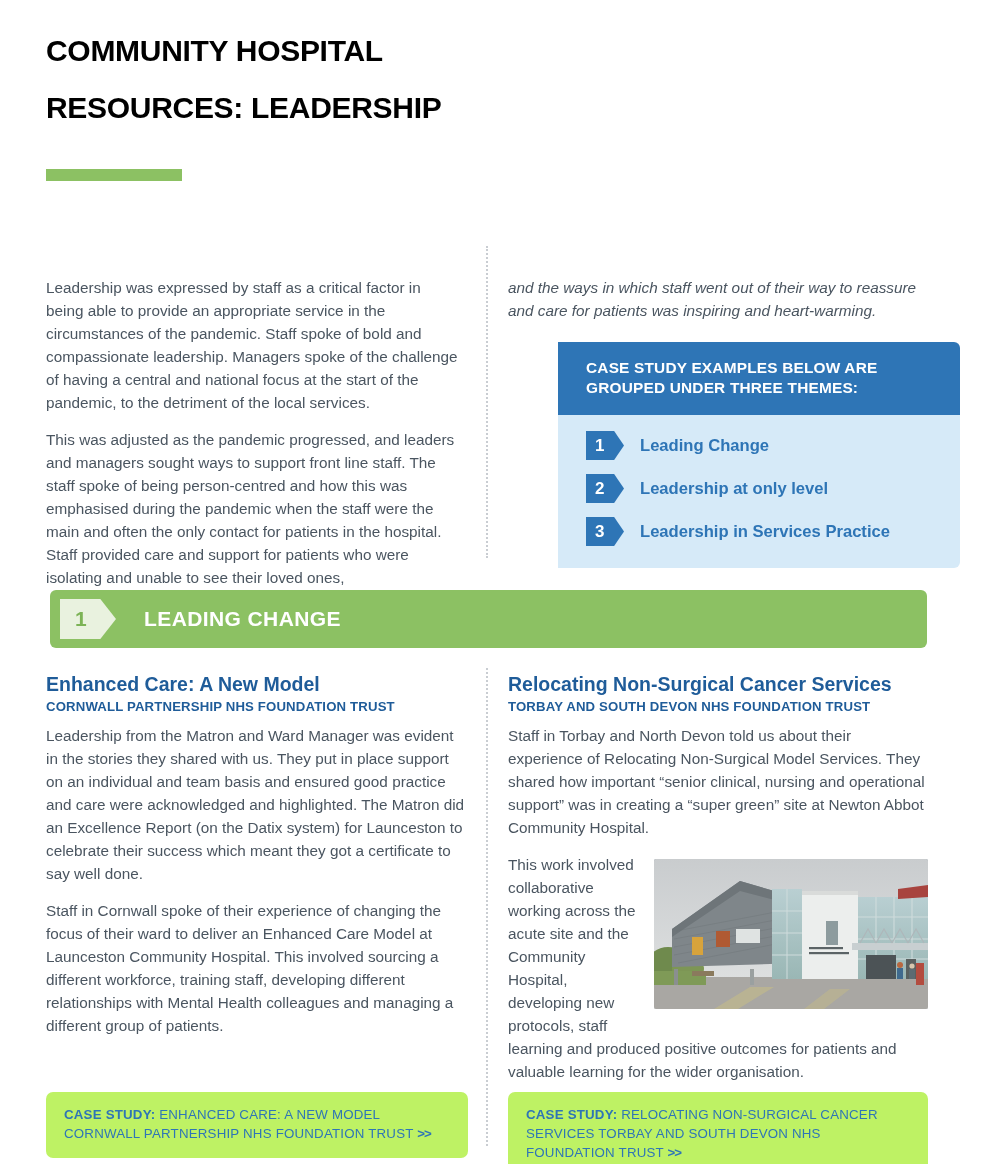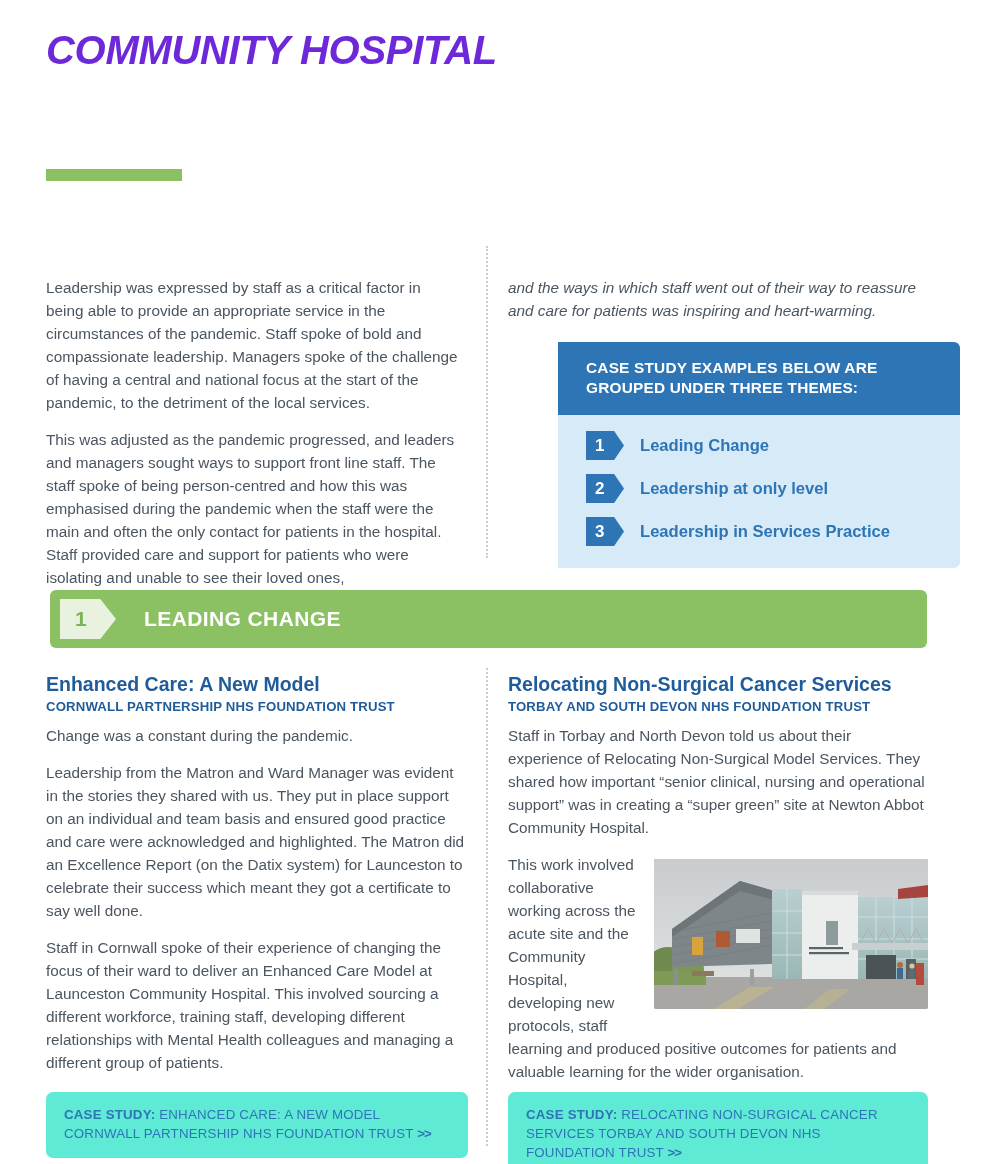--- a/index.html
+++ b/index.html
@@ -20,28 +20,27 @@
   }
 
   
   .title-block {
     position: absolute;
     left: 46px;
     top: 22px;
     width: 700px;
   }
   .page-title {
-    font-size: 40px;
+    font-size: 30px;
     line-height: 57px;
     font-weight: bold;
-    color: #6d28d9;
+    color: #000000;
     letter-spacing: -0.3px;
     text-transform: uppercase;
     font-stretch: condensed;
-    font-style: italic;
   }
   .title-rule {
     position: absolute;
     left: 46px;
     top: 169px;
     width: 136px;
     height: 12px;
     background: #8CC163;
   }
 
@@ -211,41 +210,42 @@
     margin: 6px 0 8px 18px;
     border-radius: 2px;
     overflow: hidden;
     background: #9aa6ad;
   }
   .photo svg { display: block; width: 274px; height: 150px; }
 
   
   .casestudy {
     position: absolute;
-    background: #5eead4;
+    background: #bef264;
     border-radius: 7px;
     padding: 13px 18px 15px 18px;
     font-size: 13.3px;
     line-height: 19px;
     color: #2E75B6;
     letter-spacing: 0.2px;
     text-transform: uppercase;
   }
   .casestudy .cs-label { font-weight: bold; }
   .casestudy .cs-arrow { font-weight: bold; letter-spacing: -1px; }
   #cs-left  { left: 46px;  top: 1092px; width: 422px; }
   #cs-right { left: 508px; top: 1092px; width: 420px; }
 </style>
 </head>
 <body>
 
 <div class="page">
 
   <div class="title-block">
     <div class="page-title">COMMUNITY HOSPITAL</div>
+    <div class="page-title">RESOURCES: LEADERSHIP</div>
   </div>
   <div class="title-rule"></div>
 
   <div class="divider-top"></div>
   <div class="divider-bottom"></div>
 
   <div class="intro">
     <div class="col-left-intro">
       <p class="body">Leadership was expressed by staff as a critical factor in being able to provide an appropriate service in the circumstances of the pandemic. Staff spoke of bold and compassionate leadership. Managers spoke of the challenge of having a central and national focus at the start of the pandemic, to the detriment of the local services.</p>
       <p class="body">This was adjusted as the pandemic progressed, and leaders and managers sought ways to support front line staff. The staff spoke of being person-centred and how this was emphasised during the pandemic when the staff were the main and often the only contact for patients in the hospital. Staff provided care and support for patients who were isolating and unable to see their loved ones,</p>
@@ -276,21 +276,20 @@
   <div class="section-banner">
     <span class="banner-badge">1</span>
     <span class="banner-title">LEADING CHANGE</span>
   </div>
 
   <div class="articles">
 
     <div class="col-left-art">
       <h2 class="article-title">Enhanced Care: A New Model</h2>
       <div class="article-trust">CORNWALL PARTNERSHIP NHS FOUNDATION TRUST</div>
-      <p class="body">Change was a constant during the pandemic.</p>
       <p class="body">Leadership from the Matron and Ward Manager was evident in the stories they shared with us. They put in place support on an individual and team basis and ensured good practice and care were acknowledged and highlighted. The Matron did an Excellence Report (on the Datix system) for Launceston to celebrate their success which meant they got a certificate to say well done.</p>
       <p class="body">Staff in Cornwall spoke of their experience of changing the focus of their ward to deliver an Enhanced Care Model at Launceston Community Hospital. This involved sourcing a different workforce, training staff, developing different relationships with Mental Health colleagues and managing a different group of patients.</p>
     </div>
 
     <div class="col-right-art">
       <h2 class="article-title">Relocating Non-Surgical Cancer Services</h2>
       <div class="article-trust">TORBAY AND SOUTH DEVON NHS FOUNDATION TRUST</div>
       <p class="body">Staff in Torbay and North Devon told us about their experience of Relocating Non-Surgical Model Services. They shared how important “senior clinical, nursing and operational support” was in creating a “super green” site at Newton Abbot Community Hospital.</p>
 
       <div class="photo">

